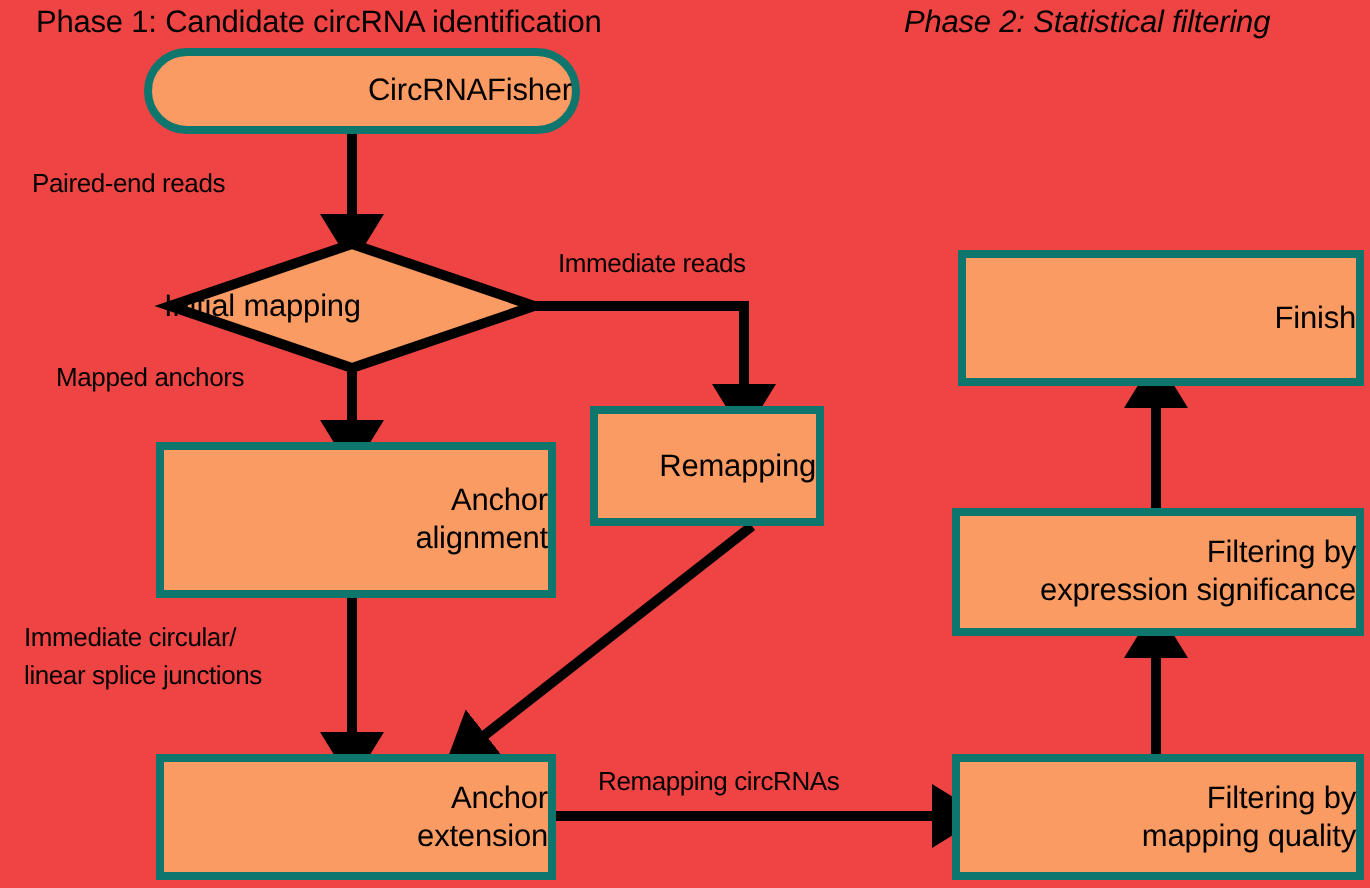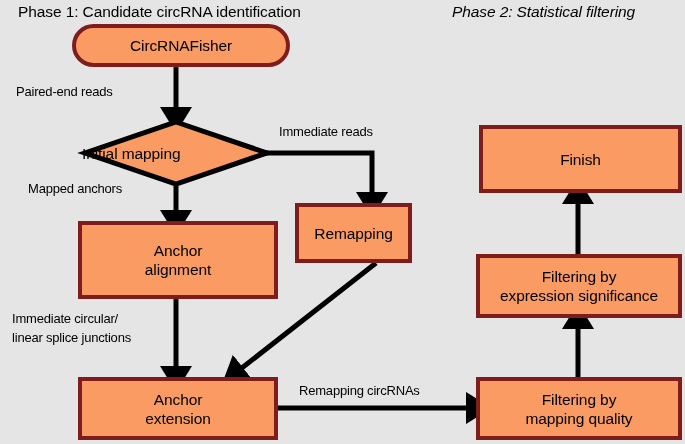--- a/index.html
+++ b/index.html
@@ -9,21 +9,21 @@
     background: #ffffff;
   }
   body {
     font-family: "Liberation Sans", sans-serif;
     color: #000000;
   }
   #canvas {
     position: relative;
     width: 685px;
     height: 444px;
-    background: #e5e5e5;
+    background: #ef4444;
     overflow: hidden;
   }
   svg#wires {
     position: absolute;
     left: 0;
     top: 0;
     width: 685px;
     height: 444px;
     overflow: visible;
     pointer-events: none;
@@ -33,25 +33,25 @@
     font-size: 15.5px;
     line-height: 18px;
     letter-spacing: -0.1px;
     white-space: nowrap;
     color: #000;
   }
   .node {
     position: absolute;
     box-sizing: border-box;
     background: #f99b62;
-    border: 4px solid #7f1d1d;
+    border: 4px solid #0f766e;
     display: flex;
     align-items: center;
     justify-content: center;
-    text-align: center;
+    text-align: right;
     font-size: 15.5px;
     line-height: 19px;
     color: #000000;
   }
   .node .node-label {
     display: block;
     width: 100%;
     white-space: pre-line;
     letter-spacing: -0.1px;
   }

